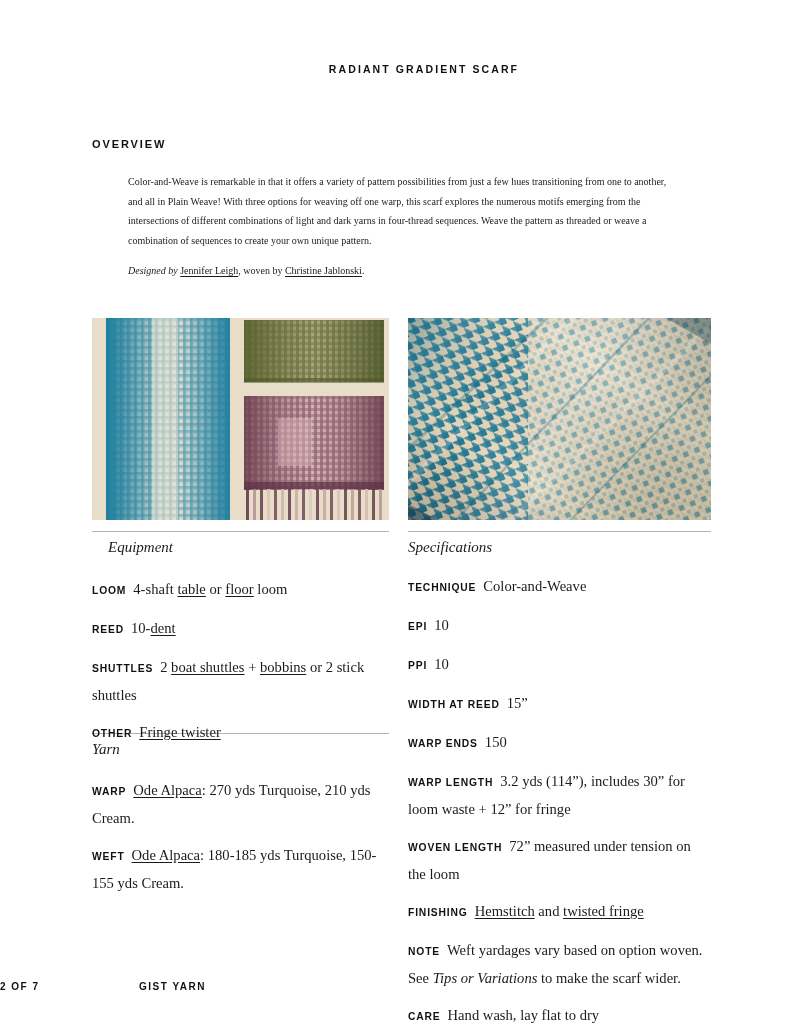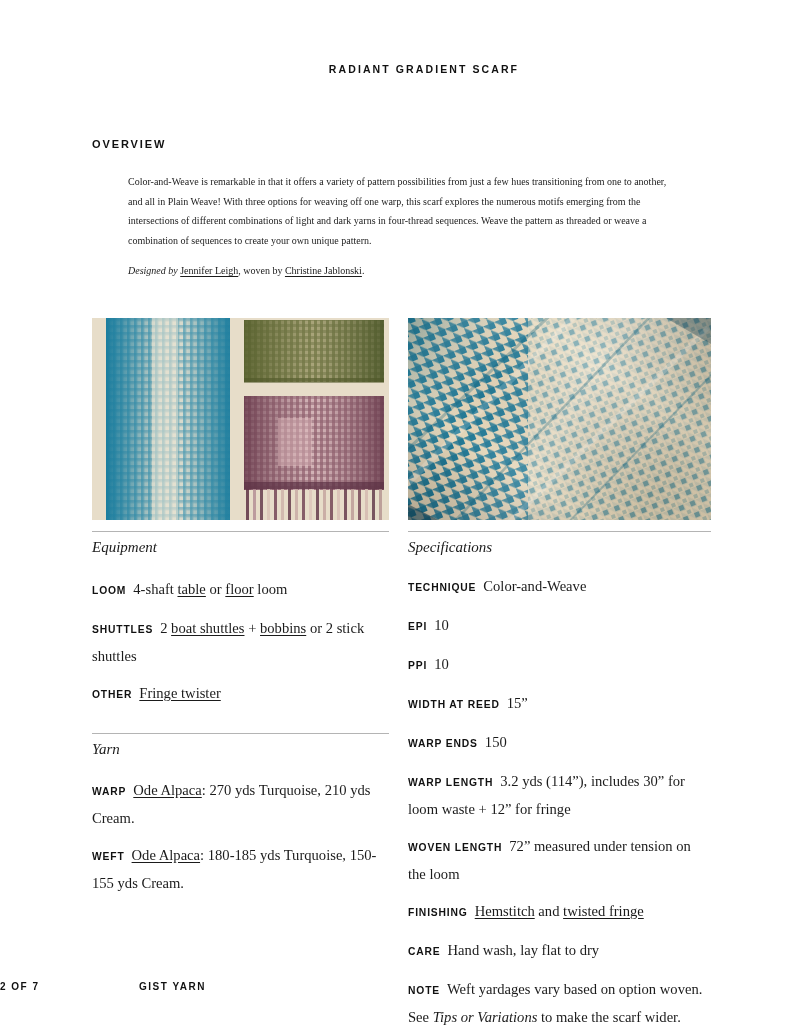--- a/index.html
+++ b/index.html
@@ -120,21 +120,21 @@
     color: #111111;
     margin-right: 7px;
     white-space: nowrap;
   }
   .val .it { font-style: italic; }
 
   #rule-equip  { left: 92px;  top: 531px; width: 297px; }
   #rule-spec   { left: 408px; top: 531px; width: 303px; }
   #rule-yarn   { left: 92px;  top: 733px; width: 297px; }
 
-  #head-equip { left: 92px;  top: 539px; }
+  #head-equip { left: 108px;  top: 539px; }
   #head-spec  { left: 408px; top: 539px; }
   #head-yarn  { left: 92px;  top: 741px; }
 
   #col-equip { left: 92px;  top: 576px; width: 297px; }
   #col-yarn  { left: 92px;  top: 777px; width: 297px; }
   #col-spec  { left: 408px; top: 573px; width: 303px; }
 
   
   .footer {
     position: absolute;
@@ -305,20 +305,23 @@
 
   <div class="sec-head" id="head-equip">Equipment</div>
   <div class="sec-head" id="head-spec">Specifications</div>
   <div class="sec-head" id="head-yarn">Yarn</div>
 
   <div class="col" id="col-equip">
     <div class="row">
       <span class="lab">LOOM</span><span class="val"><span>4-shaft </span><span class="lnk">table</span><span> or </span><span class="lnk">floor</span><span> loom</span></span>
     </div>
     <div class="row">
+      <span class="lab">REED</span><span class="val"><span>10-</span><span class="lnk">dent</span></span>
+    </div>
+    <div class="row">
       <span class="lab">SHUTTLES</span><span class="val"><span>2 </span><span class="lnk">boat shuttles</span><span> + </span><span class="lnk">bobbins</span><span> or 2 stick shuttles</span></span>
     </div>
     <div class="row">
       <span class="lab">OTHER</span><span class="val"><span class="lnk">Fringe twister</span></span>
     </div>
   </div>
 
   <div class="col" id="col-yarn">
     <div class="row">
       <span class="lab">WARP</span><span class="val"><span class="lnk">Ode Alpaca</span><span>: 270 yds Turquoise, 210 yds Cream.</span></span>
@@ -347,23 +350,23 @@
     <div class="row">
       <span class="lab">WARP LENGTH</span><span class="val">3.2 yds (114”), includes 30” for loom waste + 12” for fringe</span>
     </div>
     <div class="row">
       <span class="lab">WOVEN LENGTH</span><span class="val">72” measured under tension on the loom</span>
     </div>
     <div class="row">
       <span class="lab">FINISHING</span><span class="val"><span class="lnk">Hemstitch</span><span> and </span><span class="lnk">twisted fringe</span></span>
     </div>
     <div class="row">
+      <span class="lab">NOTE</span><span class="val"><span>Weft yardages vary based on option woven. See </span><span class="it">Tips or Variations</span><span> to make the scarf wider.</span></span>
+    </div>
+    <div class="row">
       <span class="lab">CARE</span><span class="val">Hand wash, lay flat to dry</span>
-    </div>
-    <div class="row">
-      <span class="lab">NOTE</span><span class="val"><span>Weft yardages vary based on option woven. See </span><span class="it">Tips or Variations</span><span> to make the scarf wider.</span></span>
     </div>
   </div>
 
   <div class="footer" id="footer-left">GIST YARN</div>
   <div class="footer" id="footer-right">2 OF 7</div>
 
 </div>
 
 </body></html>

